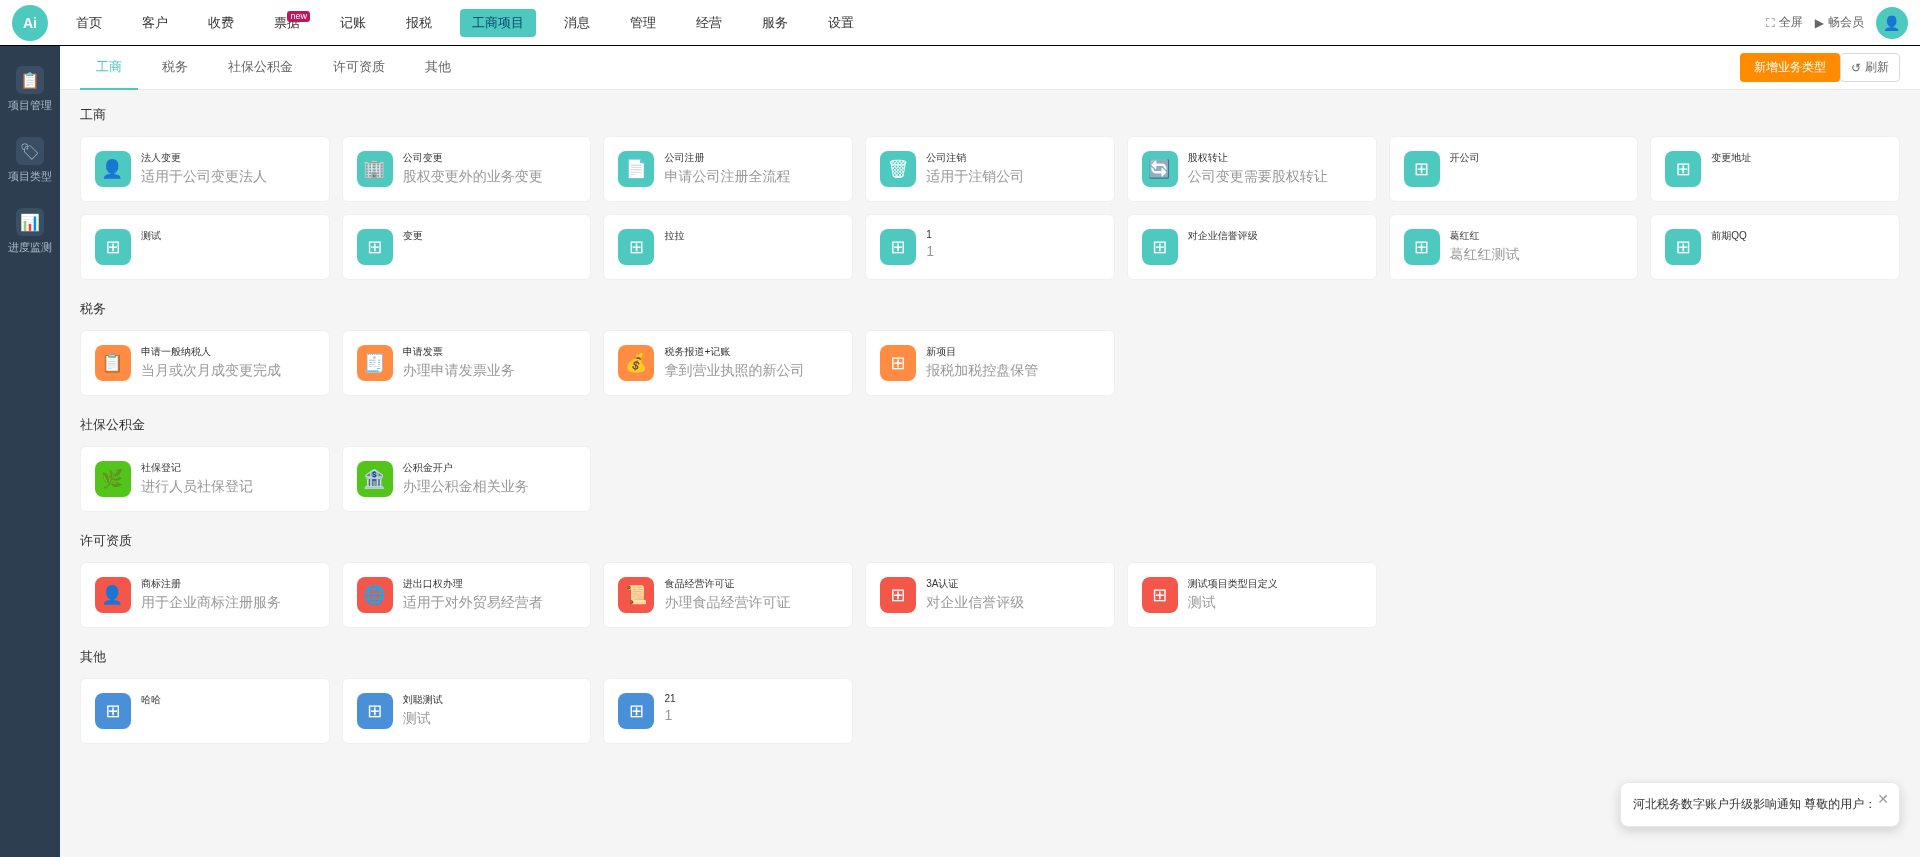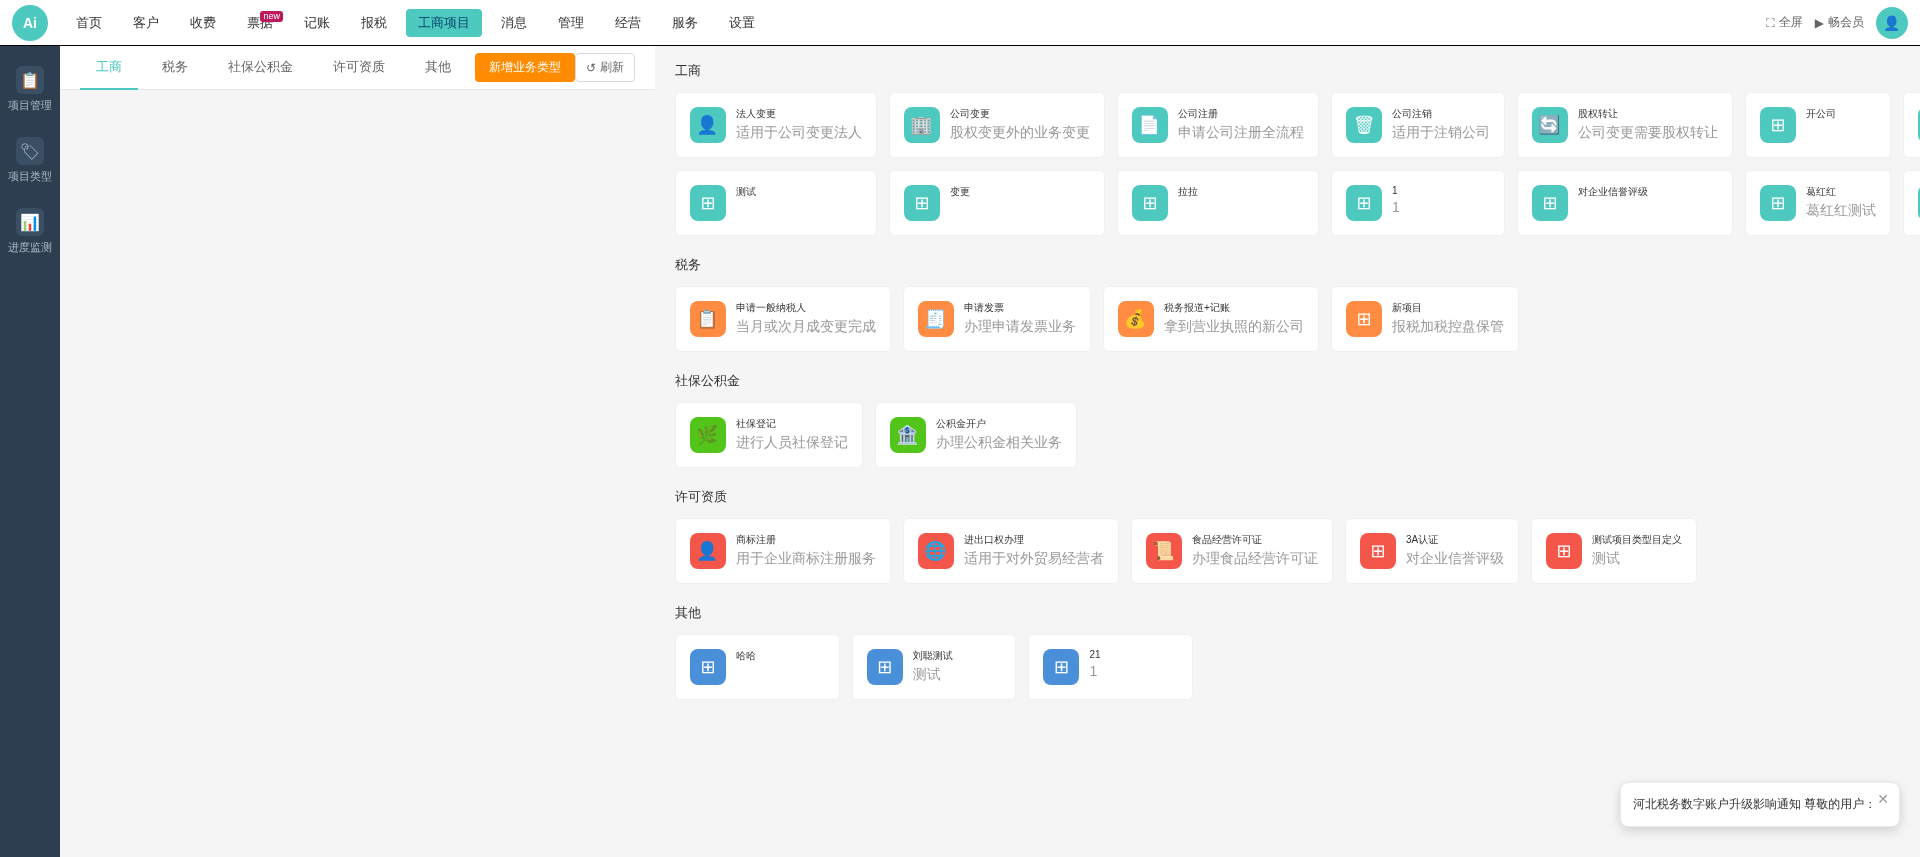--- a/index.html
+++ b/index.html
@@ -20,21 +20,21 @@
     .top-nav .logo {
       width: 36px; height: 36px;
       background: #4dc9c0;
       border-radius: 50%;
       display: flex; align-items: center; justify-content: center;
       color: white; font-weight: bold; font-size: 14px;
       margin-right: 16px;
       flex-shrink: 0;
     }
     .top-nav .nav-items {
-      display: flex; align-items: center; gap: 7px; flex: 1;
+      display: flex; align-items: center; gap: 16px; flex: 1;
     }
     .nav-item {
       padding: 5px 12px;
       cursor: pointer;
       border-radius: 4px;
       color: #333;
       font-size: 13px;
       position: relative;
       white-space: nowrap;
     }
@@ -105,21 +105,21 @@
       border-radius: 6px;
       display: flex; align-items: center; justify-content: center;
       margin-bottom: 4px;
       font-size: 16px;
     }
 
     
     .content-area {
       flex: 1;
       display: flex;
-      flex-direction: row;
+      flex-direction: column;
       overflow: hidden;
       background: #f5f5f5;
     }
 
     
     .sub-tabs {
       background: #fff;
       display: flex;
       align-items: center;
       padding: 0 20px;

